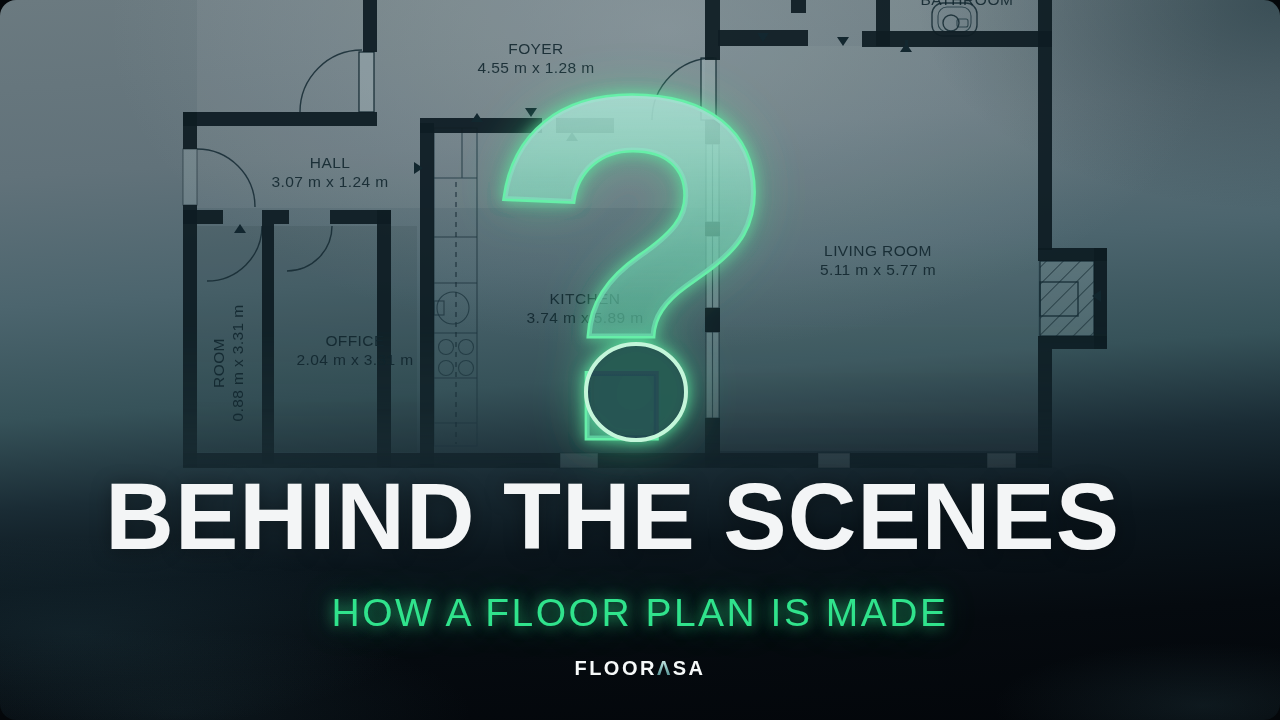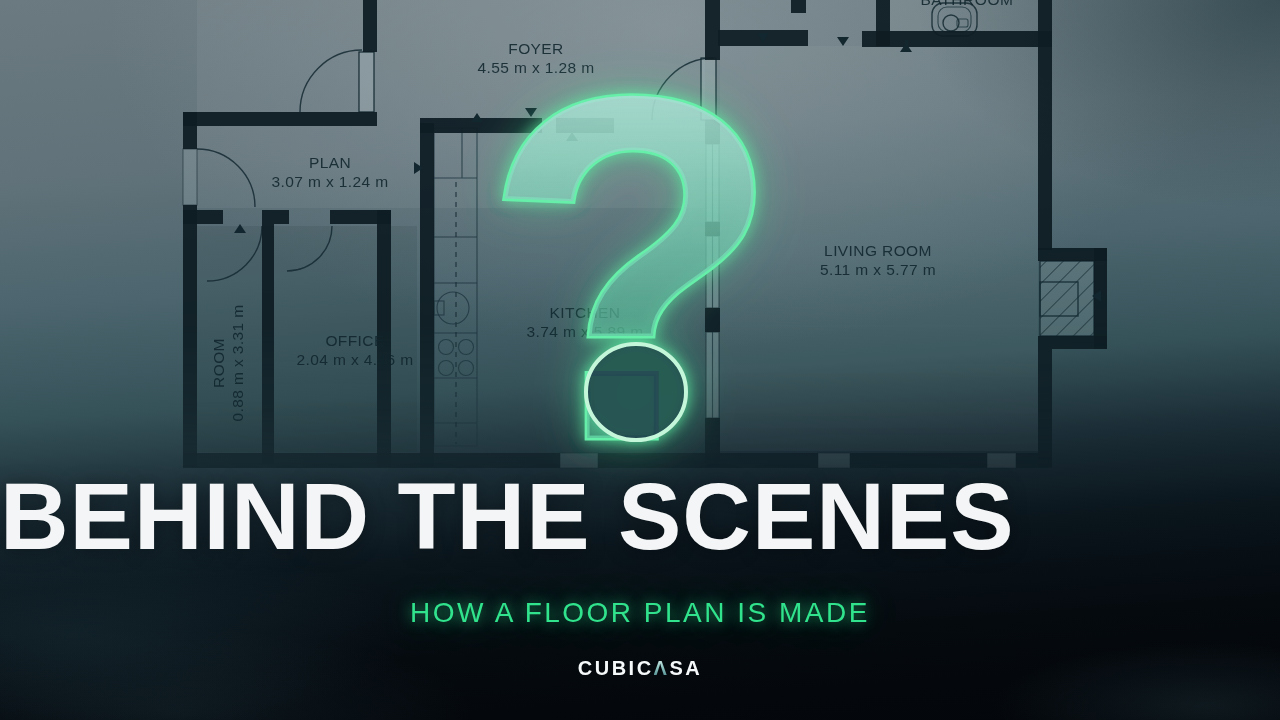--- a/index.html
+++ b/index.html
@@ -6,20 +6,21 @@
   .frame{
     position:relative;width:1280px;height:720px;overflow:hidden;
     font-family:"Liberation Sans",sans-serif;
     background:
       radial-gradient(520px 300px at 100% 0%, rgba(22,46,54,.55), rgba(22,46,54,0) 70%),
       radial-gradient(900px 520px at 52% 4%, rgba(173,187,190,.34), rgba(173,187,190,0) 62%),
       radial-gradient(480px 140px at 6% 88%, rgba(62,112,126,.18), rgba(62,112,126,0) 70%),
       radial-gradient(420px 120px at 14% 99%, rgba(62,112,126,.14), rgba(62,112,126,0) 70%),
       radial-gradient(300px 90px at 94% 98%, rgba(70,120,132,.16), rgba(70,120,132,0) 70%),
       linear-gradient(176deg,#6b7a80 0%,#61727a 22%,#4c656e 38%,#365259 52%,#1a2c35 63%,#0a151c 73%,#050a0f 85%,#03060a 100%);
+    border-radius: 16px;
   }
   svg{position:absolute;left:0;top:0;overflow:visible;}
   .plan{
     -webkit-mask-image:linear-gradient(180deg,rgba(0,0,0,.97) 0%,rgba(0,0,0,.97) 45%,rgba(0,0,0,.82) 57%,rgba(0,0,0,.5) 66%,rgba(0,0,0,.22) 74%,rgba(0,0,0,.07) 83%,rgba(0,0,0,0) 93%);
             mask-image:linear-gradient(180deg,rgba(0,0,0,.97) 0%,rgba(0,0,0,.97) 45%,rgba(0,0,0,.82) 57%,rgba(0,0,0,.5) 66%,rgba(0,0,0,.22) 74%,rgba(0,0,0,.07) 83%,rgba(0,0,0,0) 93%);
   }
   .wall{fill:#0c1b21;opacity:.94;}
   .open{fill:rgba(214,230,233,.16);stroke:rgba(14,32,40,.55);stroke-width:1;}
   .win{fill:rgba(208,226,229,.25);stroke:rgba(14,32,40,.7);stroke-width:1;}
   .leaf{fill:rgba(214,230,233,.22);stroke:#12272f;stroke-width:1.2;}
@@ -34,27 +35,27 @@
     letter-spacing:.4px;text-align:center;white-space:nowrap;font-weight:500;
   }
   .room-label.rot{transform:translate(-50%,-50%) rotate(-90deg);}
   .bath-label{position:absolute;left:967px;top:-9px;transform:translateX(-50%);
     color:rgba(16,36,44,.88);font-size:15.5px;letter-spacing:.6px;font-weight:500;}
   .qwrap text{
     font-family:"Liberation Sans",sans-serif;font-weight:bold;
     paint-order:stroke fill;
   }
   .main-title{
-    position:absolute;left:0;top:468px;width:1120px;text-align:left;
+    position:absolute;left:0;top:468px;width:1120px;text-align:right;
     font-size:95px;font-weight:bold;letter-spacing:1px;line-height:96px;
     color:#f3f5f6;text-shadow:0 2px 20px rgba(0,0,0,.35);white-space:nowrap;
   }
   .subtitle{
     position:absolute;left:0;top:595px;width:1280px;text-align:center;
-    font-size:28px;font-weight:500;letter-spacing:2.5px;line-height:36px;
+    font-size:39px;font-weight:500;letter-spacing:2.5px;line-height:36px;
     color:#30e38c;white-space:nowrap;
     text-shadow:0 0 14px rgba(48,227,140,.75),0 0 36px rgba(48,227,140,.4);
   }
   .logo{
     position:absolute;left:0;top:657px;width:1280px;text-align:center;
     font-size:20px;font-weight:bold;letter-spacing:2.5px;color:#f6f9f9;white-space:nowrap;
   }
   .logo .caret{
     background:linear-gradient(180deg,#e6f3f1 0%,#93c9c5 45%,#417e84 100%);
     -webkit-background-clip:text;background-clip:text;color:transparent;
@@ -173,35 +174,35 @@
       <path class="tri" d="M414,162 l9,6 -9,6 z"></path>
       <path class="tri" d="M1101,290 l-9,6 9,6 z"></path>
     </g>
   </svg>
 
   <div class="room-label" style="left:536px;top:58px">
     <div>FOYER</div>
     <div>4.55 m x 1.28 m</div>
   </div>
   <div class="room-label" style="left:330px;top:172px">
-    <div>PLAN</div>
+    <div>HALL</div>
     <div>3.07 m x 1.24 m</div>
   </div>
   <div class="bath-label">BATHROOM</div>
-  <div class="room-label" style="left:585px;top:322px">
+  <div class="room-label" style="left:585px;top:308px">
     <div>KITCHEN</div>
     <div>3.74 m x 5.89 m</div>
   </div>
   <div class="room-label" style="left:878px;top:260px">
     <div>LIVING ROOM</div>
     <div>5.11 m x 5.77 m</div>
   </div>
   <div class="room-label" style="left:355px;top:350px">
     <div>OFFICE</div>
-    <div>2.04 m x 4.46 m</div>
+    <div>2.04 m x 3.31 m</div>
   </div>
   <div class="room-label rot" style="left:228px;top:363px">
     <div>ROOM</div>
     <div>0.88 m x 3.31 m</div>
   </div>
 
   <svg class="qwrap" width="1280" height="720" viewBox="0 0 1280 720">
     <defs>
       <linearGradient id="qfill" x1="0" y1="0" x2="0" y2="1">
         <stop offset="0%" stop-color="rgba(216,237,241,0.92)"></stop>
@@ -218,16 +219,16 @@
     <g filter="url(#glow)">
       <text x="632" y="438" font-size="490" text-anchor="middle" fill="url(#qfill)" stroke="#66efa8" stroke-width="5">?</text>
       <ellipse cx="636" cy="392" rx="50" ry="48" fill="rgba(31,64,75,0.92)" stroke="#c4f6da" stroke-width="4"></ellipse>
     </g>
   </svg>
 
   <div class="main-title">BEHIND THE SCENES</div>
   <div class="subtitle">HOW A FLOOR PLAN IS MADE</div>
 
   <div class="logo">
-    <span>CUBIC</span><span class="caret">Λ</span><span>SA</span>
+    <span>FLOOR</span><span class="caret">Λ</span><span>SA</span>
   </div>
 
 </div>
 
 </body></html>

